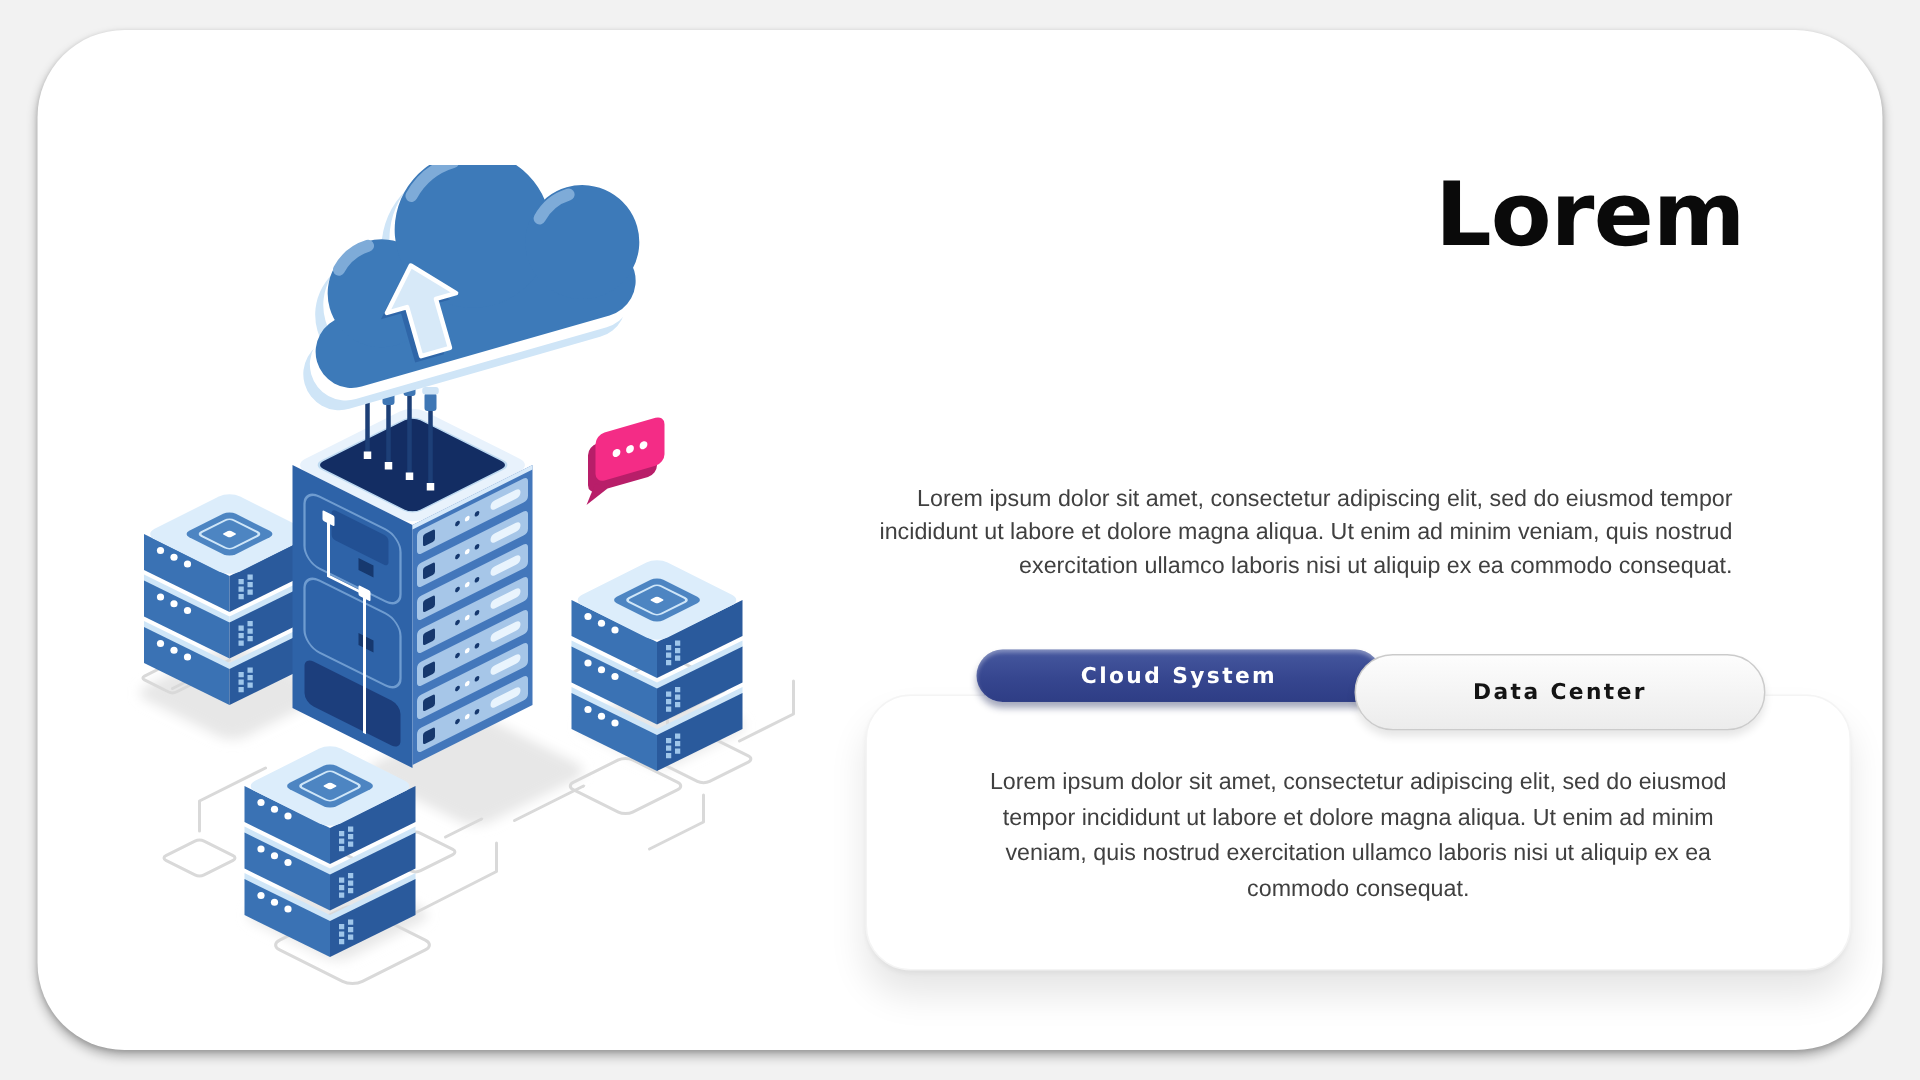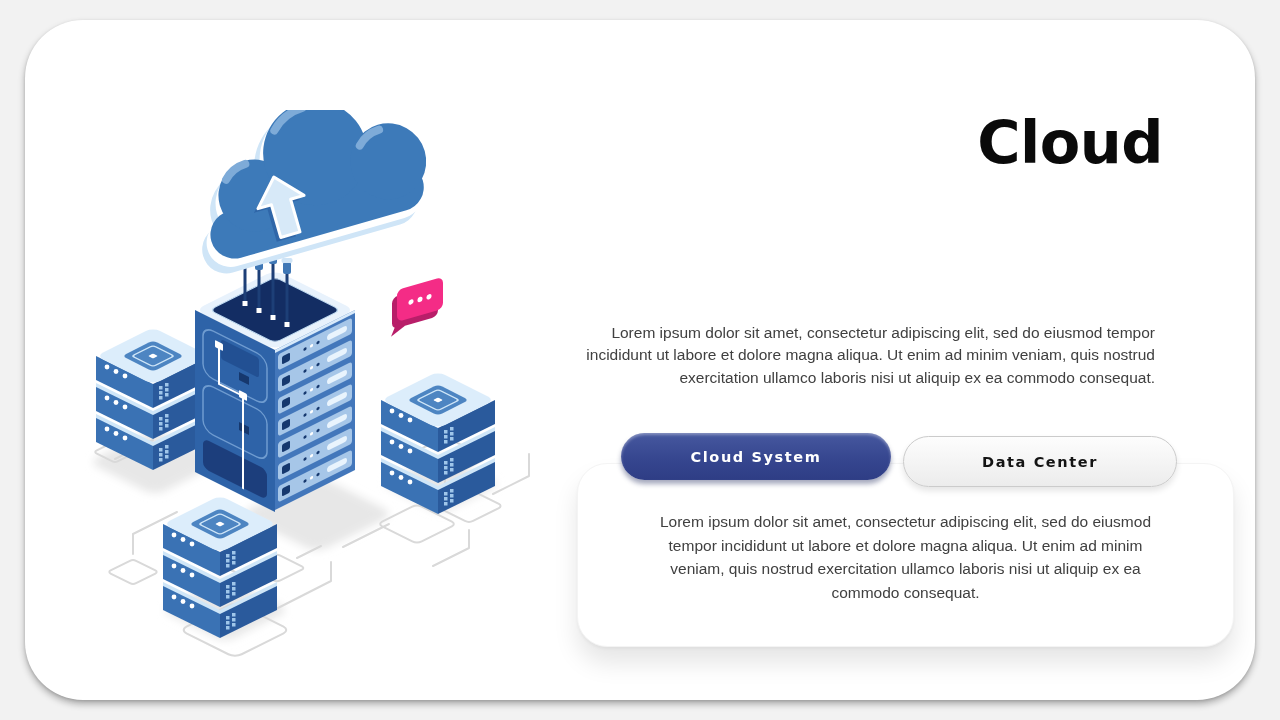--- a/index.html
+++ b/index.html
@@ -22,21 +22,21 @@
   .intro{
     position:absolute;right:100px;top:286px;width:580px;text-align:right;
     font-size:15.5px;line-height:22.5px;color:#404040;
   }
   .tab{
     position:absolute;border:none;cursor:pointer;border-radius:27px;
     font-family:"DejaVu Sans","Liberation Sans",sans-serif;
     font-weight:700;font-size:14.5px;letter-spacing:1.6px;z-index:3;
   }
   .tab.selected{
-    left:596px;top:413px;width:270px;height:47px;color:#ffffff;
+    left:626px;top:413px;width:270px;height:35px;color:#ffffff;
     background:linear-gradient(180deg,#46589f 0%,#36468f 55%,#2e3d85 100%);
     box-shadow:0 4px 5px rgba(30,40,90,.40), inset 0 2px 3px rgba(255,255,255,.35);
   }
   .tab.default{
     left:878px;top:416px;width:274px;height:51px;color:#141414;border-radius:26px;
     background:linear-gradient(180deg,#fdfdfd 0%,#ececec 100%);
     border:1px solid #cbcbcb;
     box-shadow:0 4px 6px rgba(0,0,0,.10);
   }
   .detail-card{
@@ -291,21 +291,21 @@
       <rect x="-5" y="8" width="46" height="32" rx="6" fill="#b81e69"></rect>
       <polygon points="0,34 -6,47 8,40" fill="#b81e69"></polygon>
       <rect x="0" y="2" width="46" height="32" rx="6" fill="#f42c86"></rect>
       <circle cx="14" cy="18" r="2.6" fill="#fff"></circle>
         <circle cx="23" cy="18" r="2.6" fill="#fff"></circle>
         <circle cx="32" cy="18" r="2.6" fill="#fff"></circle>
     </g>
   </svg>
 
   <div class="title">
-    <div>Cloud</div>
+    <div>Lorem</div>
   </div>
 
   <p class="intro">Lorem ipsum dolor sit amet, consectetur adipiscing elit, sed do eiusmod tempor incididunt ut labore et dolore magna aliqua. Ut enim ad minim veniam, quis nostrud exercitation ullamco laboris nisi ut aliquip ex ea commodo consequat.</p>
 
   <button class="tab selected">Cloud System</button>
   <button class="tab default">Data Center</button>
 
   <div class="detail-card">
     <p>Lorem ipsum dolor sit amet, consectetur adipiscing elit, sed do eiusmod tempor incididunt ut labore et dolore magna aliqua. Ut enim ad minim veniam, quis nostrud exercitation ullamco laboris nisi ut aliquip ex ea commodo consequat.</p>
   </div>

